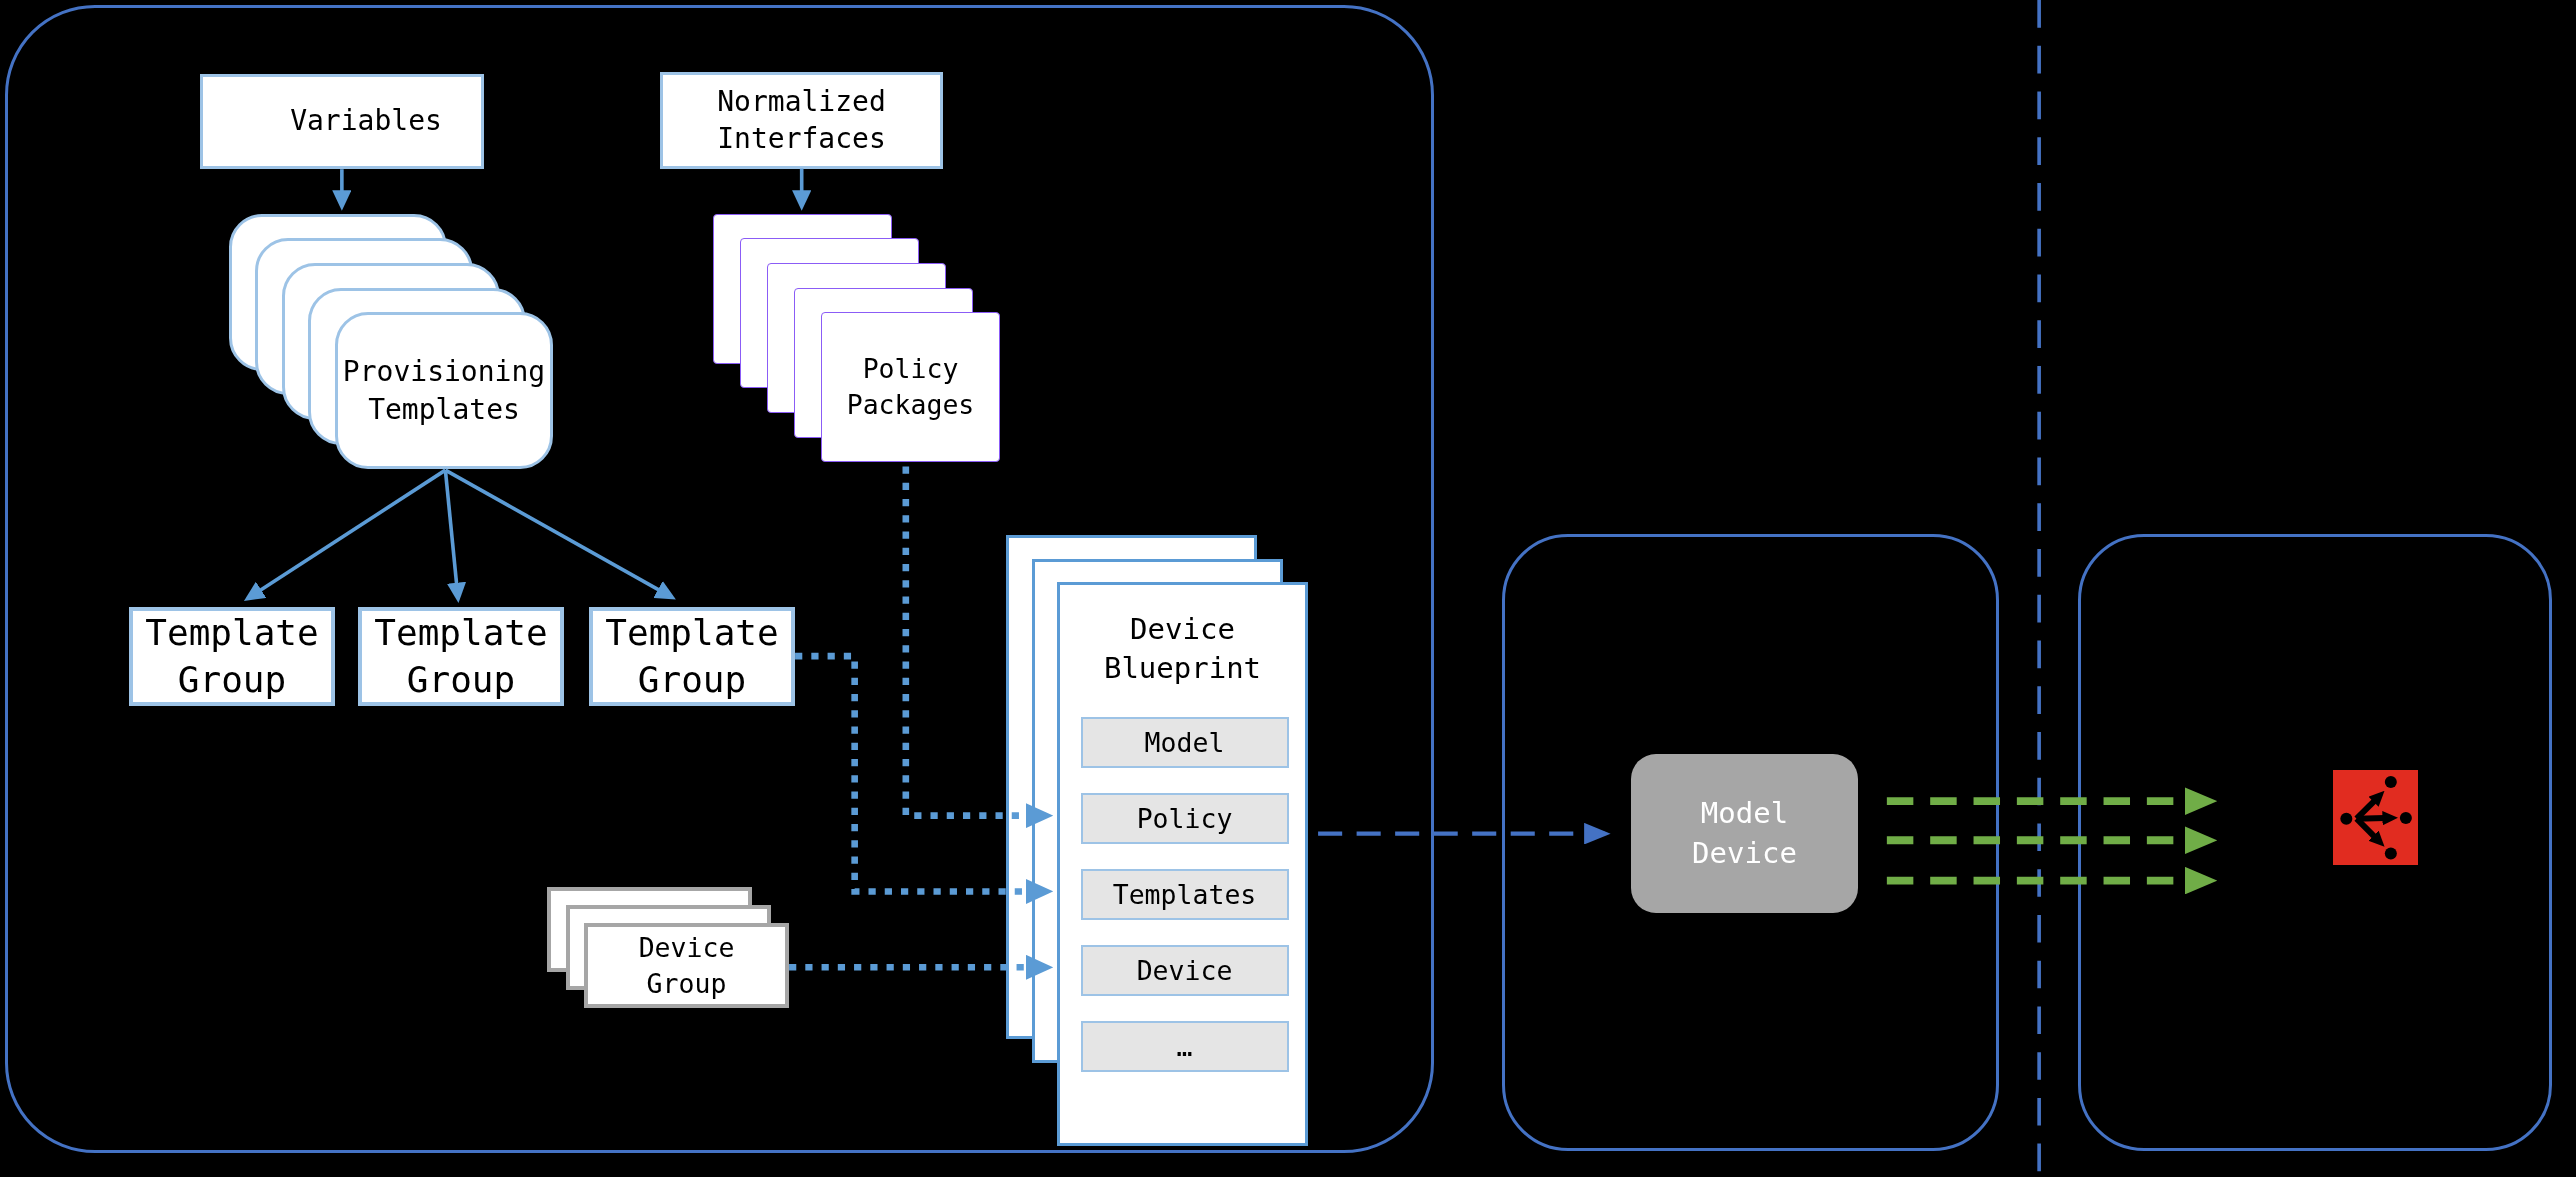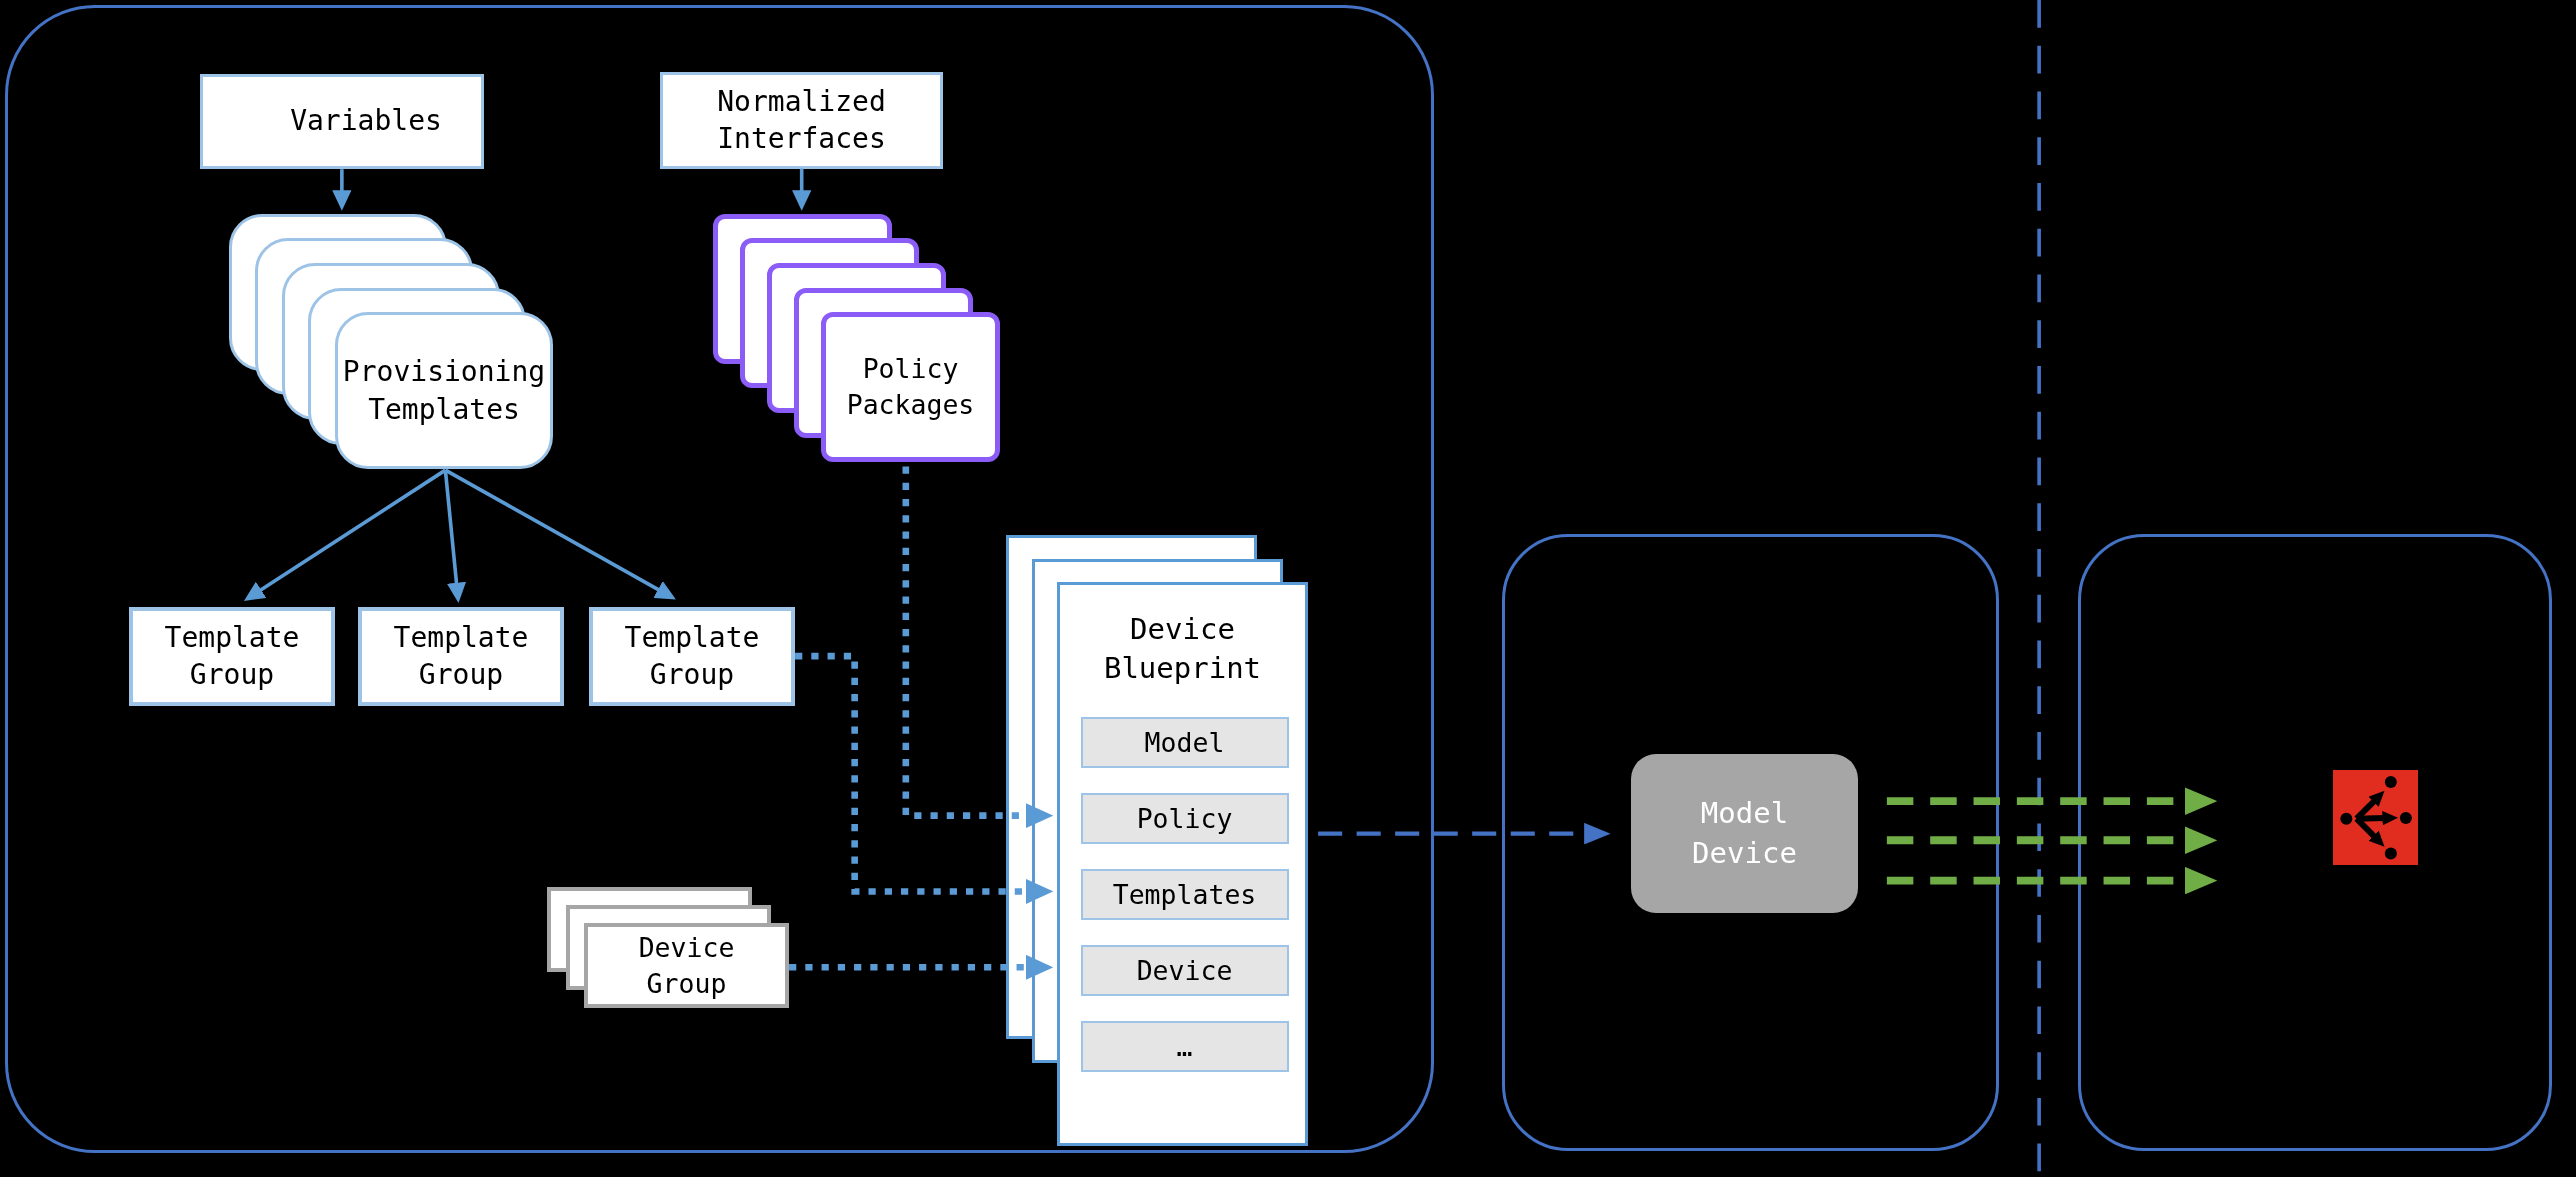--- a/index.html
+++ b/index.html
@@ -9,23 +9,23 @@
   }
   .panel{position:absolute;border:3.6px solid #4472C4;box-sizing:border-box;background:transparent;}
   .box{
     position:absolute;background:#fff;box-sizing:border-box;
     display:flex;align-items:center;justify-content:center;text-align:center;
     line-height:1.3;white-space:normal;padding-left:48px;
   }
   .card{position:absolute;background:#fff;box-sizing:border-box;}
   .blue-light{border:3.6px solid #9DC3E6;}
   .stack-blue{border:3px solid #9DC3E6;border-radius:33px;padding-left:25px;}
-  .stack-green{border:5px solid #8b5cf6;border-radius:12px;}
+  .stack-green{border:1px solid #8b5cf6;border-radius:4px;}
   .gray-card{border:4.2px solid #A6A6A6;}
-  .tg{border:4.2px solid #9DC3E6;font-size:28px;}
+  .tg{border:4.2px solid #9DC3E6;font-size:36px;}
   .bp-card{border:3.6px solid #5B9BD5;}
   .bp-field{
     position:absolute;left:20.5px;width:208px;height:51px;border:2.4px solid #9DC3E6;
     background:#e5e5e5;box-sizing:border-box;display:flex;align-items:center;justify-content:center;
     font-size:26.5px;
   }
   .bp-title{position:absolute;left:0;right:0;top:25px;text-align:center;font-size:29px;line-height:1.35;}
   .stack-label{
     position:absolute;inset:0;display:flex;align-items:center;justify-content:center;
     text-align:center;font-size:28px;line-height:1.35;

